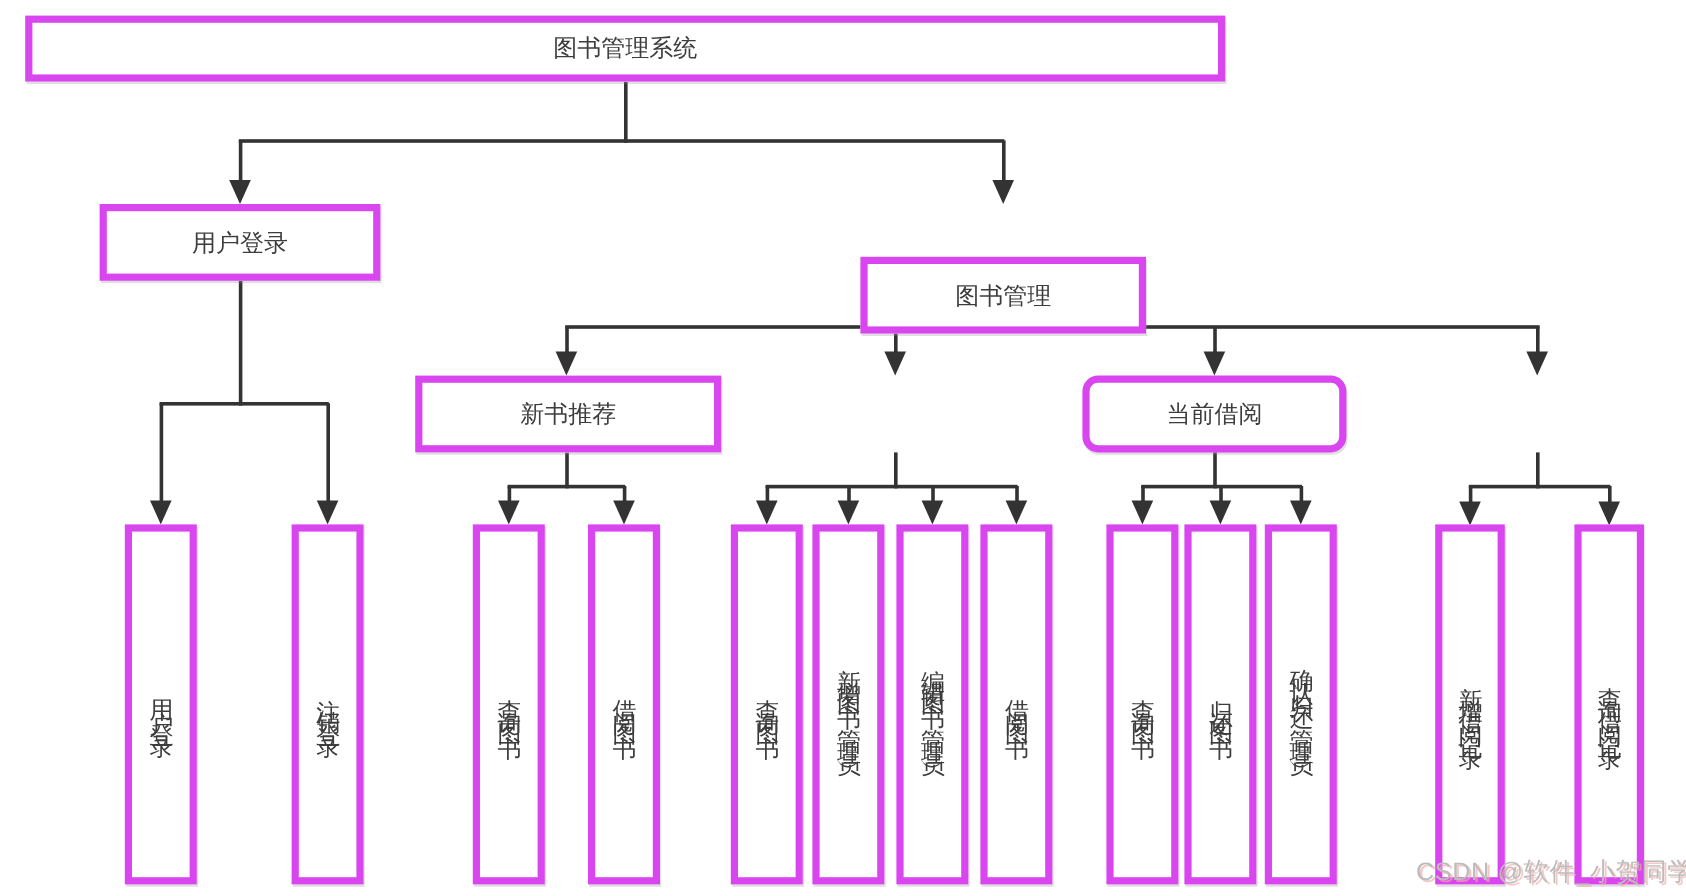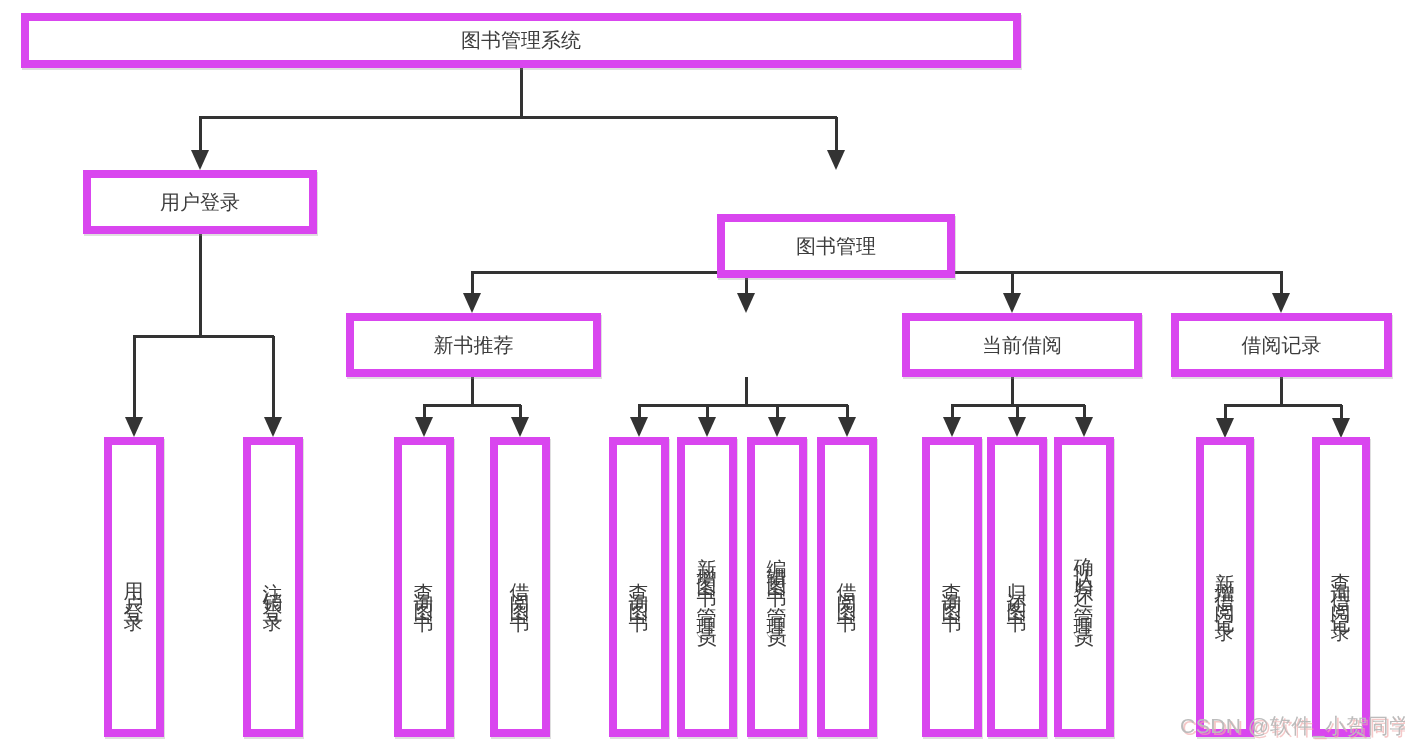--- a/index.html
+++ b/index.html
@@ -8,21 +8,21 @@
     width: 1405px;
     height: 747px;
     background: #ffffff;
     font-family: "Liberation Sans", sans-serif;
     overflow: hidden;
   }
   .box {
     position: absolute;
     box-sizing: border-box;
     background: #ffffff;
-    border: 8px solid #d946ef;
+    border: 6px solid #d946ef;
     display: flex;
     align-items: center;
     justify-content: center;
     color: #3d3d3d;
     font-size: 20px;
     box-shadow: 1px 2px 0 rgba(150,150,150,0.30);
     z-index: 2;
   }
   .leaf .label {
     writing-mode: vertical-rl;
@@ -55,25 +55,22 @@
   <div class="box" style="left:83px; top:170px; width:234px; height:64px;">
     <span>用户登录</span>
   </div>
   <div class="box" style="left:717px; top:170px; width:238px; height:64px;margin-top:44px;">
     <span>图书管理</span>
   </div>
 
   <div class="box" style="left:346px; top:313px; width:255px; height:64px;align-items:center;">
     <span>新书推荐</span>
   </div>
-  <div class="box" style="left:902px; top:313px; width:240px; height:64px;">
+  <div class="box" style="left:902px; top:313px; width:220px; height:64px;border-radius:13px;">
     <span>当前借阅</span>
-  </div>
-  <div class="box" style="left:1171px; top:313px; width:221px; height:64px;">
-    <span>借阅记录</span>
   </div>
 
   <div class="box leaf" style="left:104px; top:437px; width:60px; height:300px;">
     <span class="label">用户登录</span>
   </div>
   <div class="box leaf" style="left:243px; top:437px; width:60px; height:300px;">
     <span class="label">注销登录</span>
   </div>
 
   <div class="box leaf" style="left:394px; top:437px; width:60px; height:300px;">

